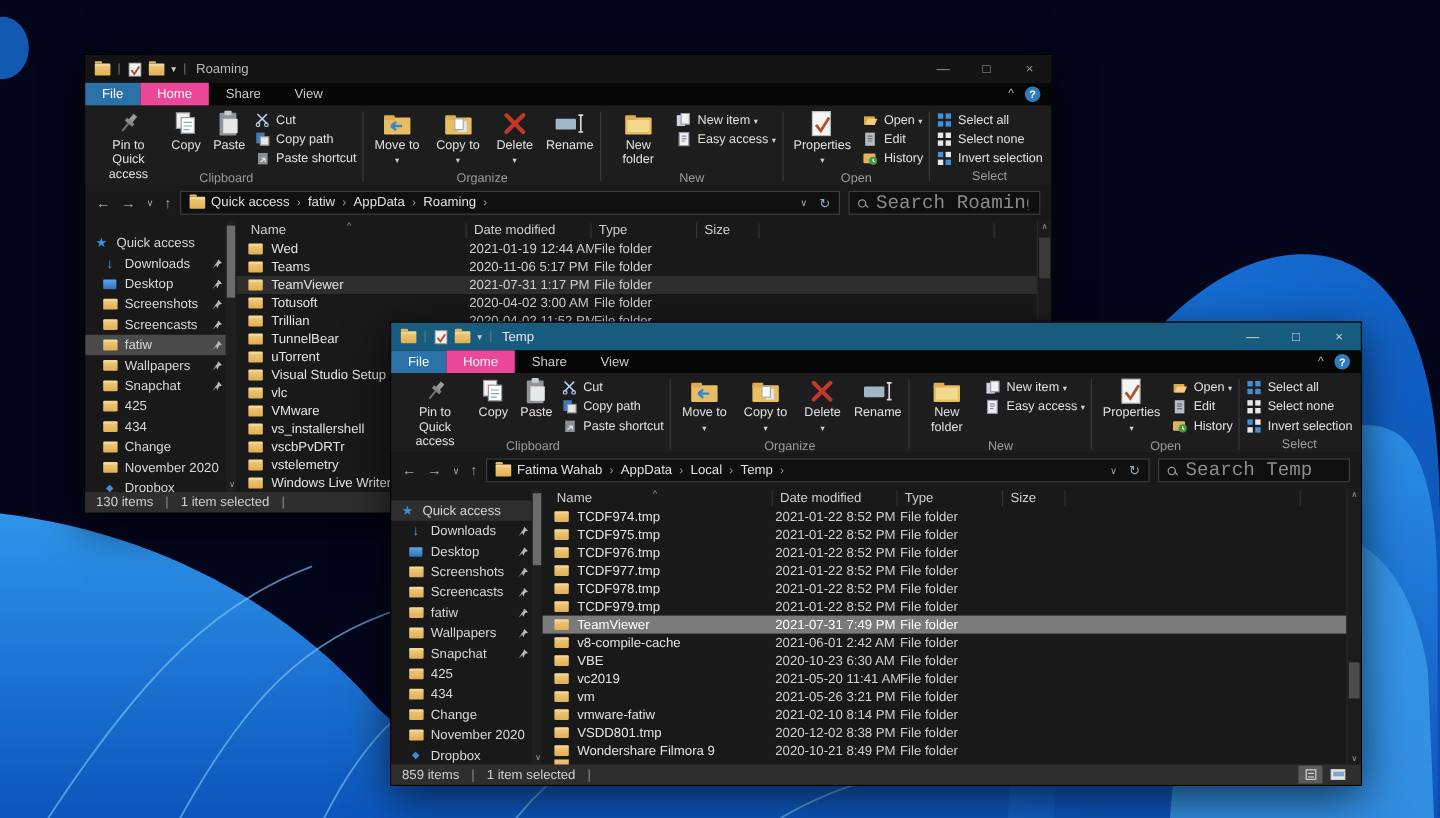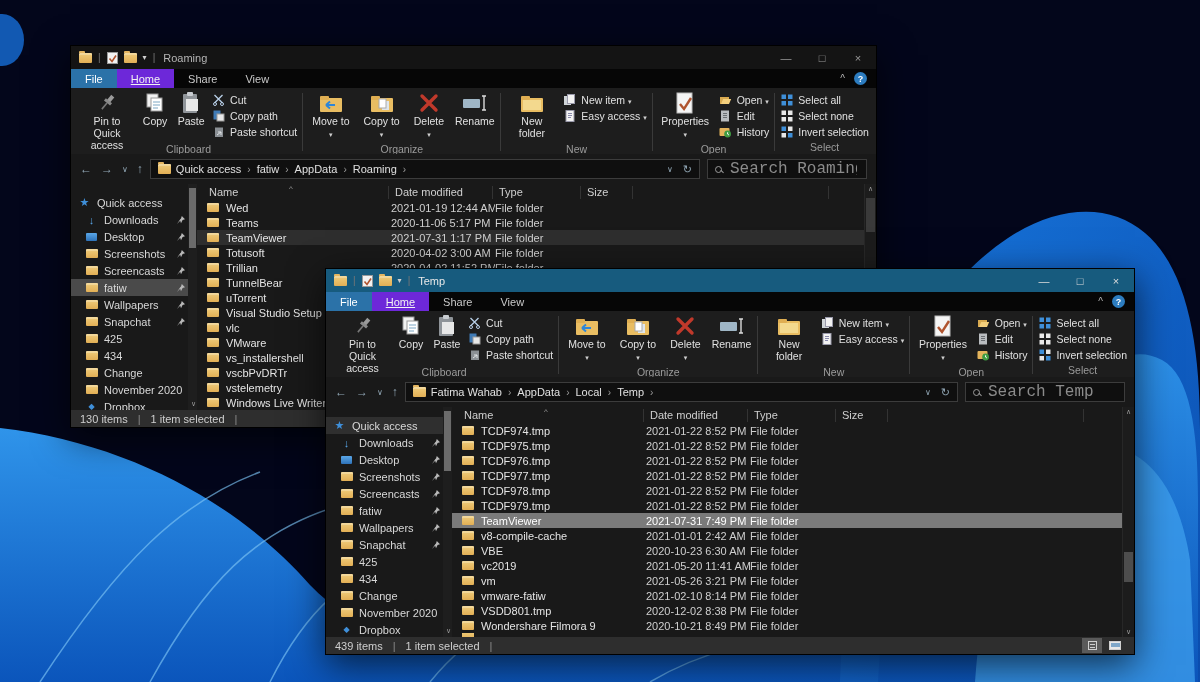--- a/index.html
+++ b/index.html
@@ -30,21 +30,21 @@
 
   .qicon-folder{width:13px;height:10px;background:linear-gradient(#f0cd7c,#e2af55);
       border-radius:1px;position:relative;display:inline-block;box-shadow:inset 0 2px 0 rgba(255,255,255,.25);}
   .qicon-folder::before{content:"";position:absolute;top:-2px;left:0;width:6px;height:2px;
       background:#e5b660;border-radius:1px 1px 0 0;}
 
   
   .tabrow{height:19px;background:#060606;display:flex;align-items:stretch;font-size:11px;color:#c9c9c9;flex:0 0 auto;}
   .tab{padding:0 14px;display:flex;align-items:center;}
   .tab.file{background:var(--filetab,#2b72a8);color:#fff;}
-  .tab.active{background:#6d28d9;color:#f2f2f2;text-decoration:underline;}
+  .tab.active{background:#ec4899;color:#f2f2f2;}
   .tabrow-right{margin-left:auto;display:flex;align-items:center;gap:9px;padding-right:9px;}
   .chev{color:#bbb;font-size:10px;line-height:1;}
   .help{width:13px;height:13px;border-radius:50%;background:var(--help-badge,#2c7cbf);color:#fff;
         font-size:9px;display:flex;align-items:center;justify-content:center;font-weight:bold;}
 
   
   .ribbon{height:66px;background:#1d1d1d;display:flex;padding:2px 2px 0 4px;font-size:10.5px;
           color:#e0e0e0;flex:0 0 auto;overflow:hidden;}
   .rgroup{display:flex;flex-direction:column;padding:0 3px;}
   .rbody{flex:1;display:flex;align-items:flex-start;gap:2px;}
@@ -1245,21 +1245,21 @@
             <span class="ficon"></span>
             <span class="c name">TeamViewer</span>
             <span class="c date">2021-07-31 7:49 PM</span>
             <span class="c type">File folder</span>
             <span class="c size"></span>
           </div>
 
           <div class="row">
             <span class="ficon"></span>
             <span class="c name">v8-compile-cache</span>
-            <span class="c date">2021-01-01 2:42 AM</span>
+            <span class="c date">2021-06-01 2:42 AM</span>
             <span class="c type">File folder</span>
             <span class="c size"></span>
           </div>
 
           <div class="row">
             <span class="ficon"></span>
             <span class="c name">VBE</span>
             <span class="c date">2020-10-23 6:30 AM</span>
             <span class="c type">File folder</span>
             <span class="c size"></span>
@@ -1316,21 +1316,21 @@
       </div>
       <div class="lscroll">
         <span class="sup">∧</span>
         <div class="thumb"></div>
         <span class="sdown">∨</span>
       </div>
     </div>
   </div>
 
   <div class="statusbar">
-    <span>439 items</span>
+    <span>859 items</span>
     <span class="sb-sep">|</span>
     <span>1 item selected</span>
     <span class="sb-sep">|</span>
     <div class="viewbtns">
       <span class="vbtn active">
           <span class="vicon-list"></span>
         </span>
       <span class="vbtn">
           <span class="vicon-thumb"></span>
         </span>

